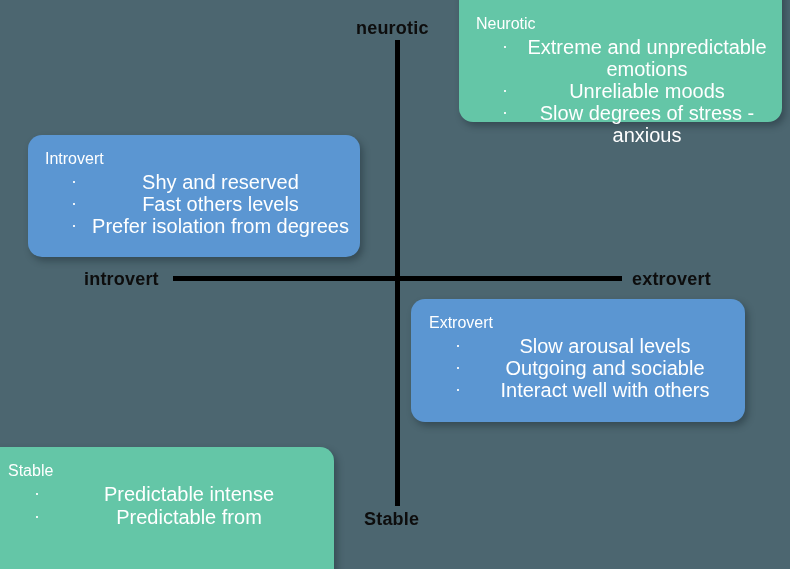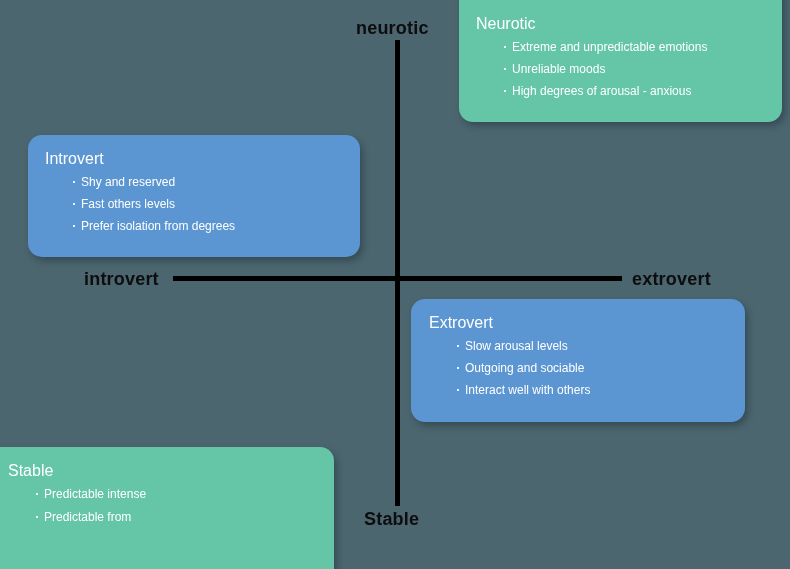--- a/index.html
+++ b/index.html
@@ -73,23 +73,24 @@
     margin: 0;
     padding: 0;
     white-space: nowrap;
   }
   .card-list {
     list-style: none;
     margin: 2px 0 0 0;
     padding: 0 0 0 36px;
   }
   .card-list li {
-    font-size: 12px;
+    font-size: 20px;
     line-height: 22px;
     position: relative;
+    text-align: center;
   }
   .card-list li::before {
     content: "\00B7";
     position: absolute;
     left: -10px;
     top: -1px;
     font-size: 18px;
     line-height: 22px;
   }
 
@@ -136,21 +137,21 @@
       <li>Fast others levels</li>
       <li>Prefer isolation from degrees</li>
     </ul>
   </div>
 
   <div class="card card-teal" id="card-neurotic">
     <p class="card-title">Neurotic</p>
     <ul class="card-list">
       <li>Extreme and unpredictable emotions</li>
       <li>Unreliable moods</li>
-      <li>High degrees of arousal - anxious</li>
+      <li>Slow degrees of stress - anxious</li>
     </ul>
   </div>
 
   <div class="card card-blue" id="card-extrovert">
     <p class="card-title">Extrovert</p>
     <ul class="card-list">
       <li>Slow arousal levels</li>
       <li>Outgoing and sociable</li>
       <li>Interact well with others</li>
     </ul>

